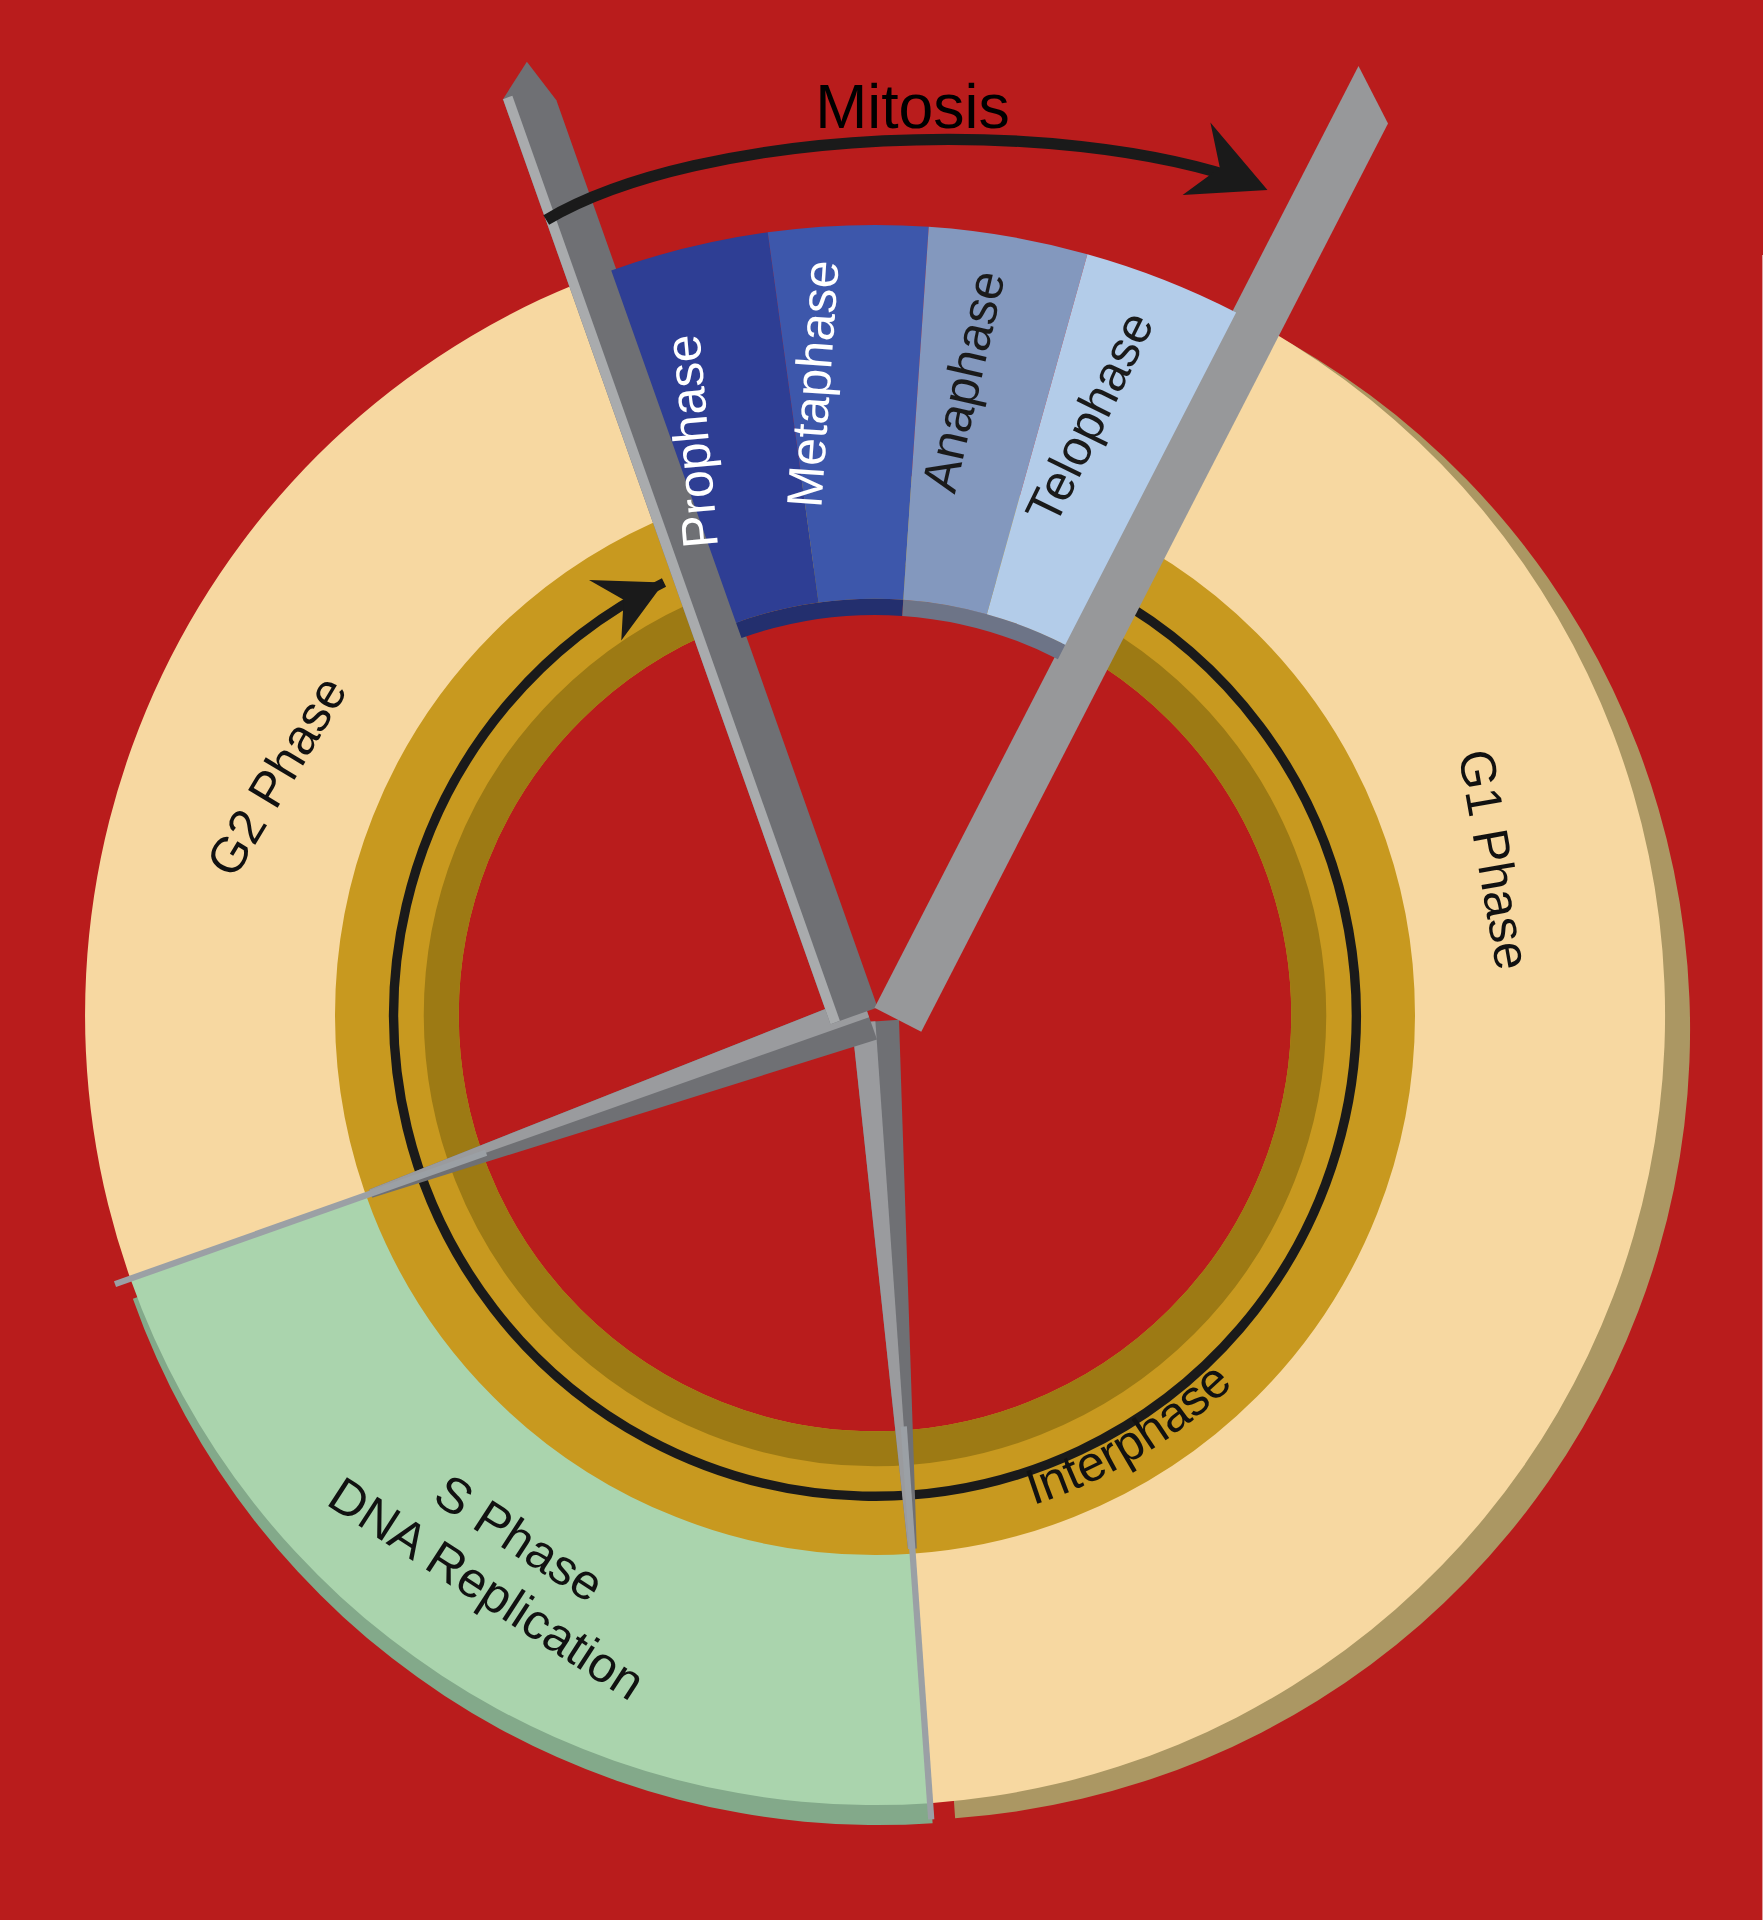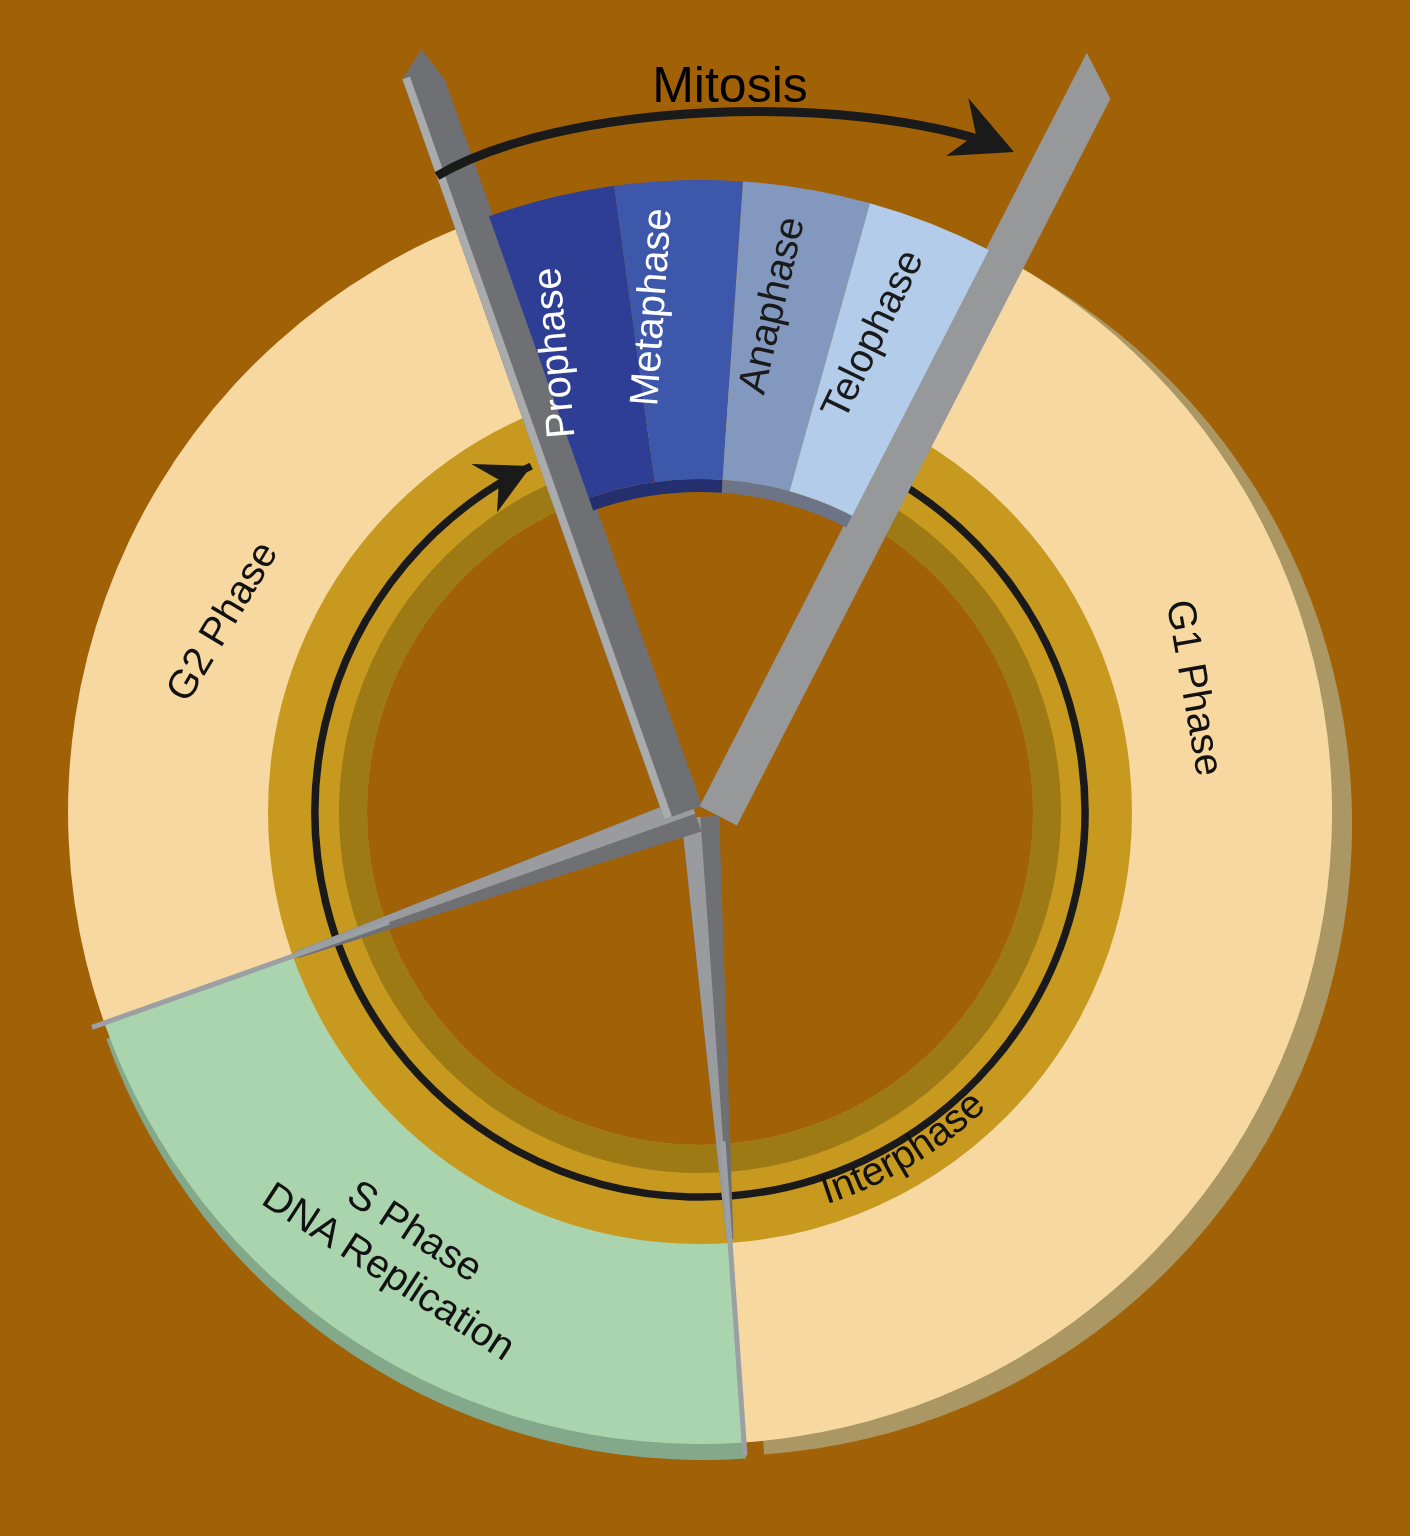--- a/index.html
+++ b/index.html
@@ -1,16 +1,16 @@
 <!DOCTYPE html>
 <html><head>
 <meta charset="utf-8">
 <style>
   html,body{margin:0;padding:0;background:#ffffff;}
-  .stage{width:1410px;height:1536px;position:relative;background:#a16207;}
+  .stage{width:1410px;height:1536px;position:relative;background:#b91c1c;}
   svg{display:block;}
   text{font-family:"Liberation Sans", sans-serif;}
   .title-label{font-size:50px;fill:#000000;}
   .wedge-label{font-size:40px;}
   .sector-label{font-size:40px;fill:#111111;}
   .ring-label{font-size:40px;fill:#111111;}
 </style>
 </head>
 <body>
 

